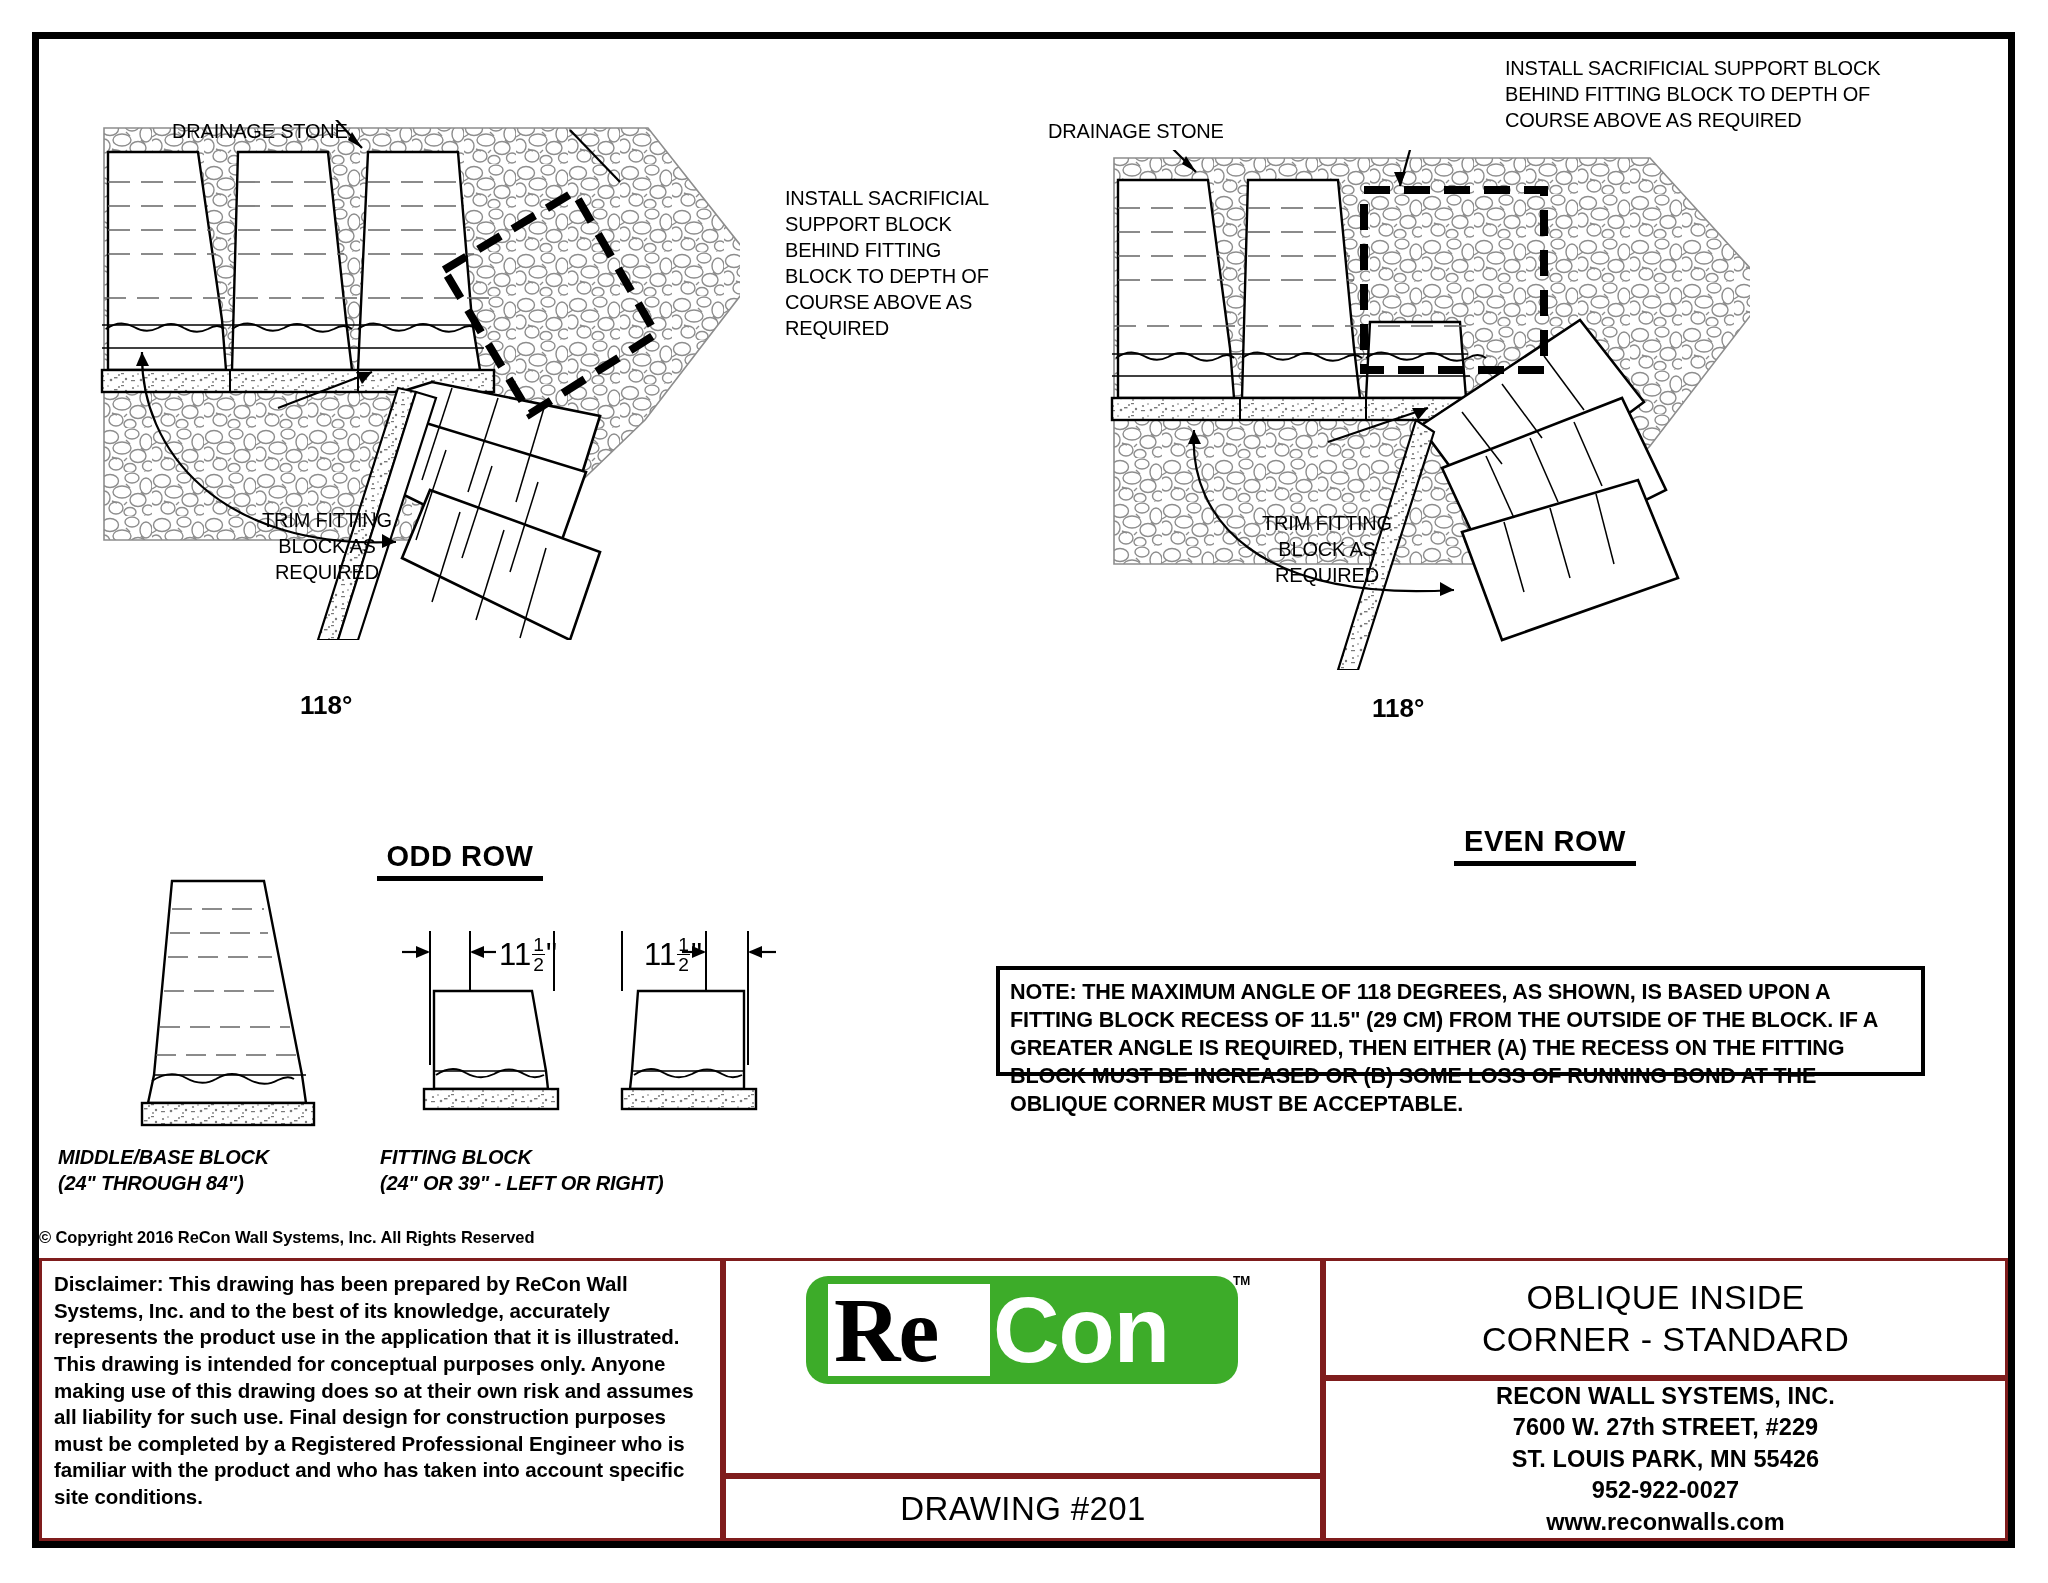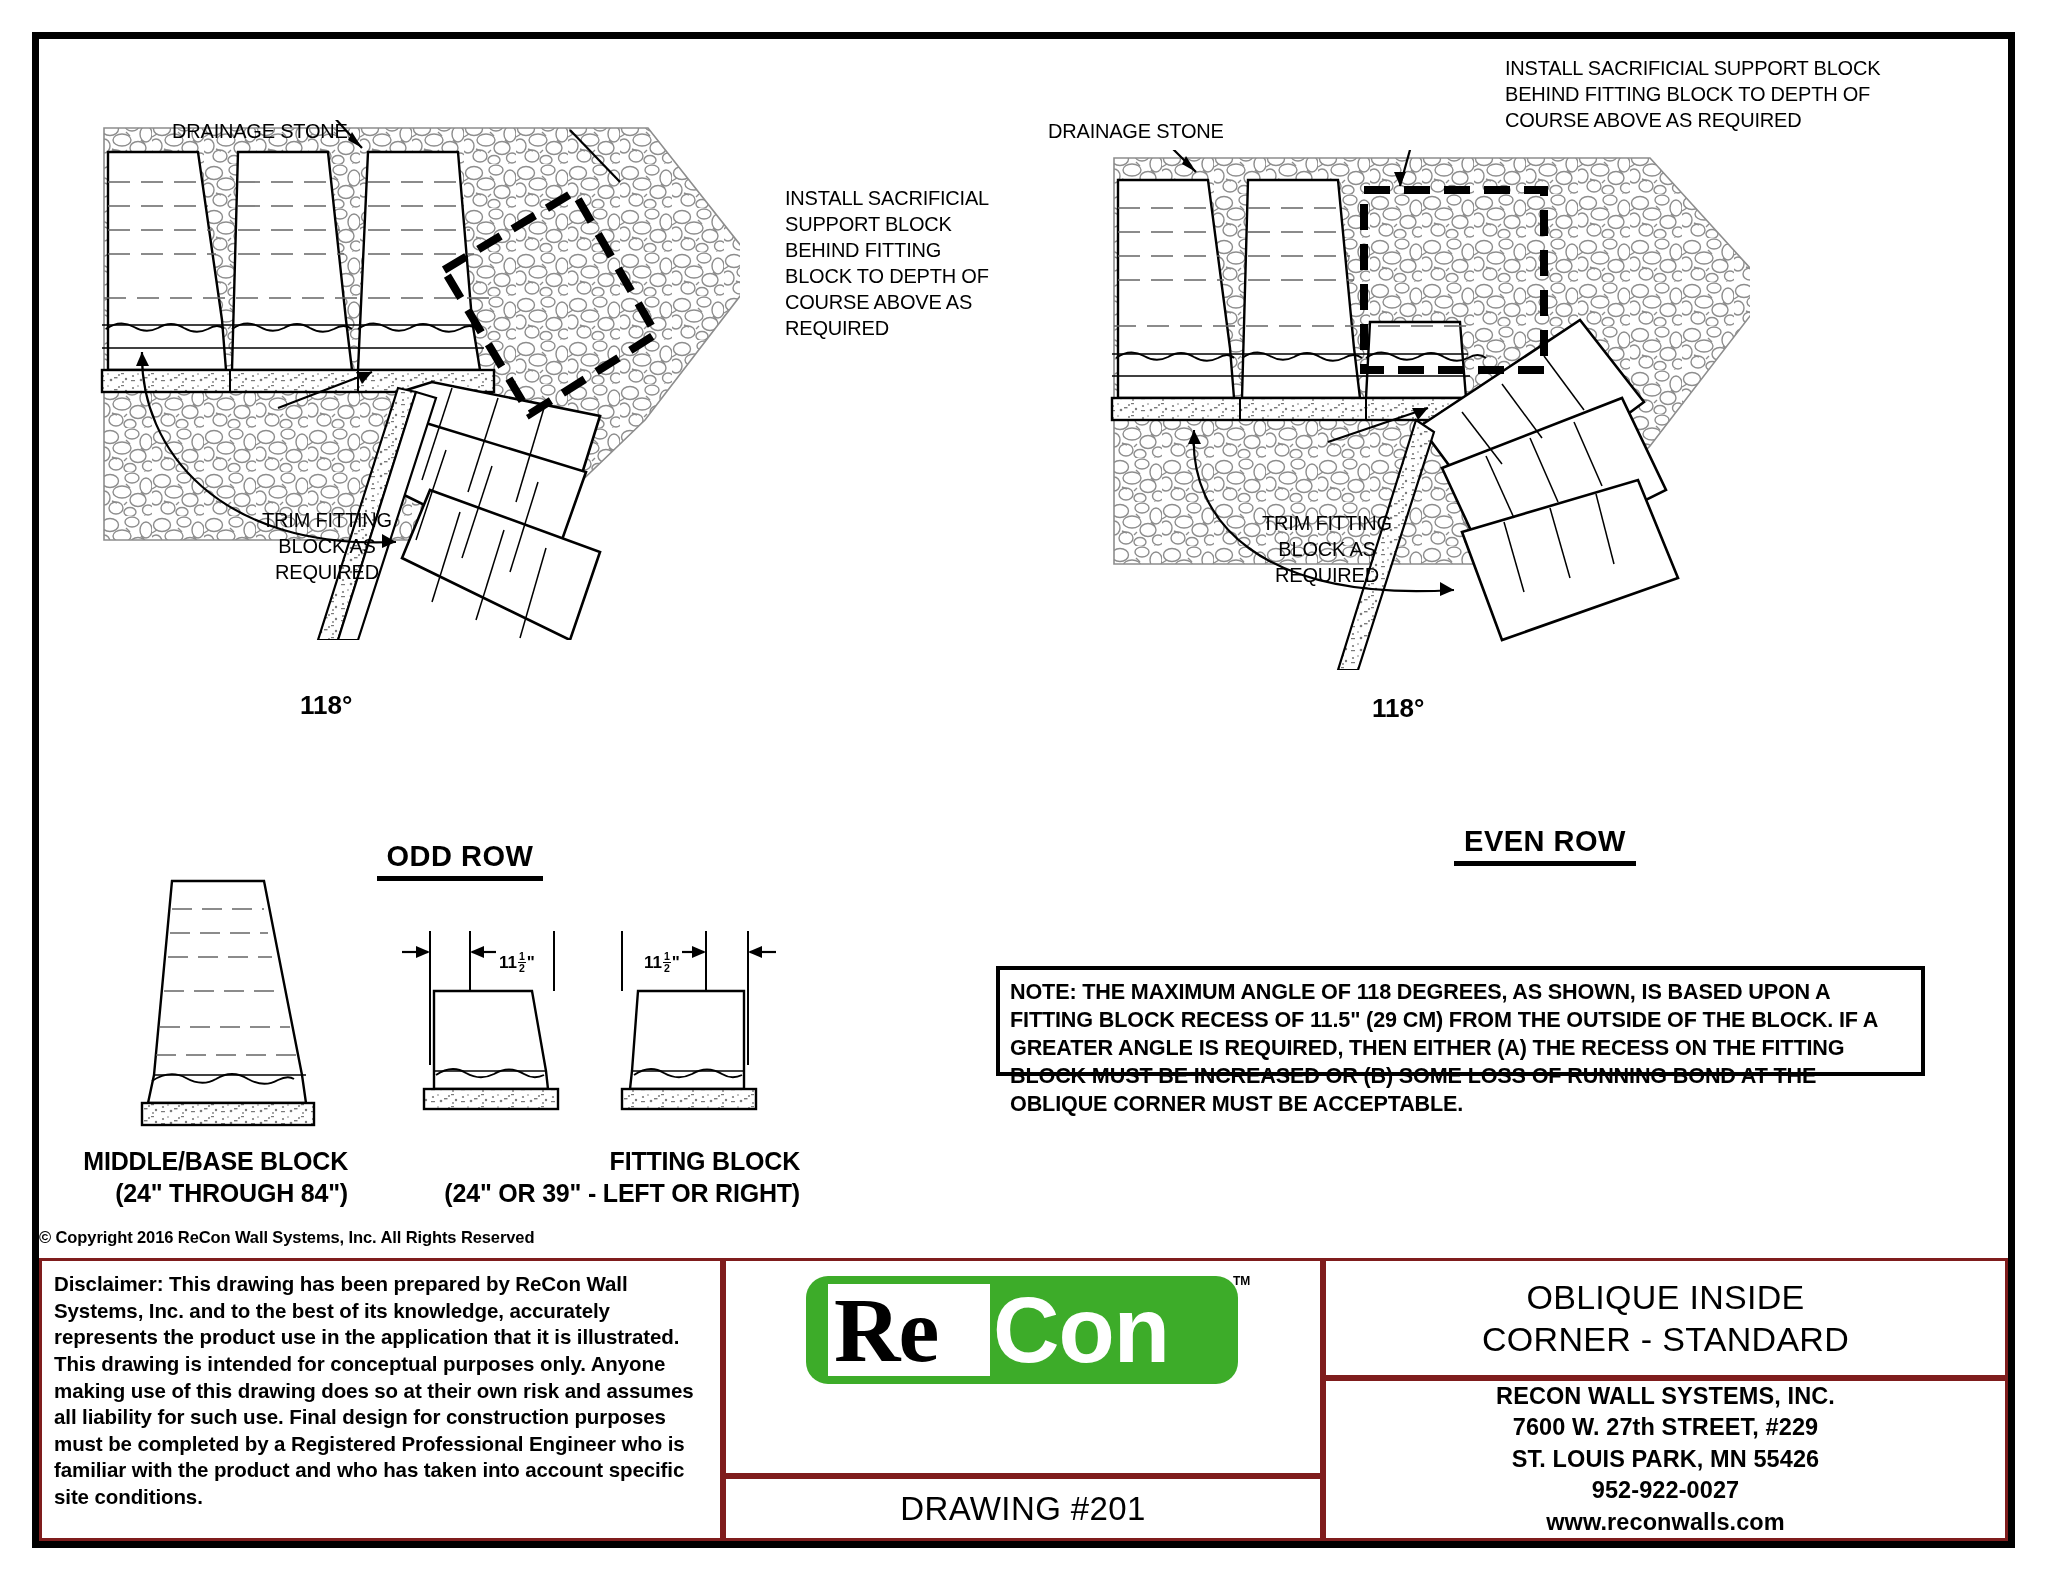--- a/index.html
+++ b/index.html
@@ -36,27 +36,27 @@
   #notebox p{margin:0;font-size:21.6px;line-height:1.295;font-weight:bold;letter-spacing:-0.15px;}
 
   
   #copyright{position:absolute;left:39px;top:1228px;font-size:16.5px;font-weight:bold;letter-spacing:-.1px;}
 
   
   .secttl{position:absolute;text-align:center;font-size:29px;font-weight:bold;letter-spacing:.5px;}
   .secttl u{text-decoration:none;display:inline-block;border-bottom:5px solid #000;padding:0 10px 3px 10px;}
 
   
-  .cap{position:absolute;text-align:right;font-size:25px;font-weight:bold;line-height:1.28;letter-spacing:-.2px;white-space:pre-line;}
+  .cap{position:absolute;text-align:left;font-size:20px;font-weight:bold;line-height:1.28;letter-spacing:-.2px;white-space:pre-line;font-style:italic;}
 
   
   .callout{position:absolute;font-size:20px;font-weight:normal;line-height:1.30;letter-spacing:-.2px;white-space:pre-line;}
   .callout.ctr{text-align:center;}
   .ang{position:absolute;font-size:26px;font-weight:bold;}
-  .dim{position:absolute;font-size:17px;font-weight:bold;margin-top:16px;}
+  .dim{position:absolute;font-size:31px;font-weight:normal;}
   .frac{display:inline-block;vertical-align:-0.30em;font-size:.62em;line-height:1;text-align:center;margin:0 1px;}
   .frac .n{display:block;border-bottom:1.6px solid #000;padding:0 1px;}
   .frac .d{display:block;padding:0 1px;}
   svg{display:block;}
 </style>
 </head>
 <body>
 
 <div id="sheet">
 

